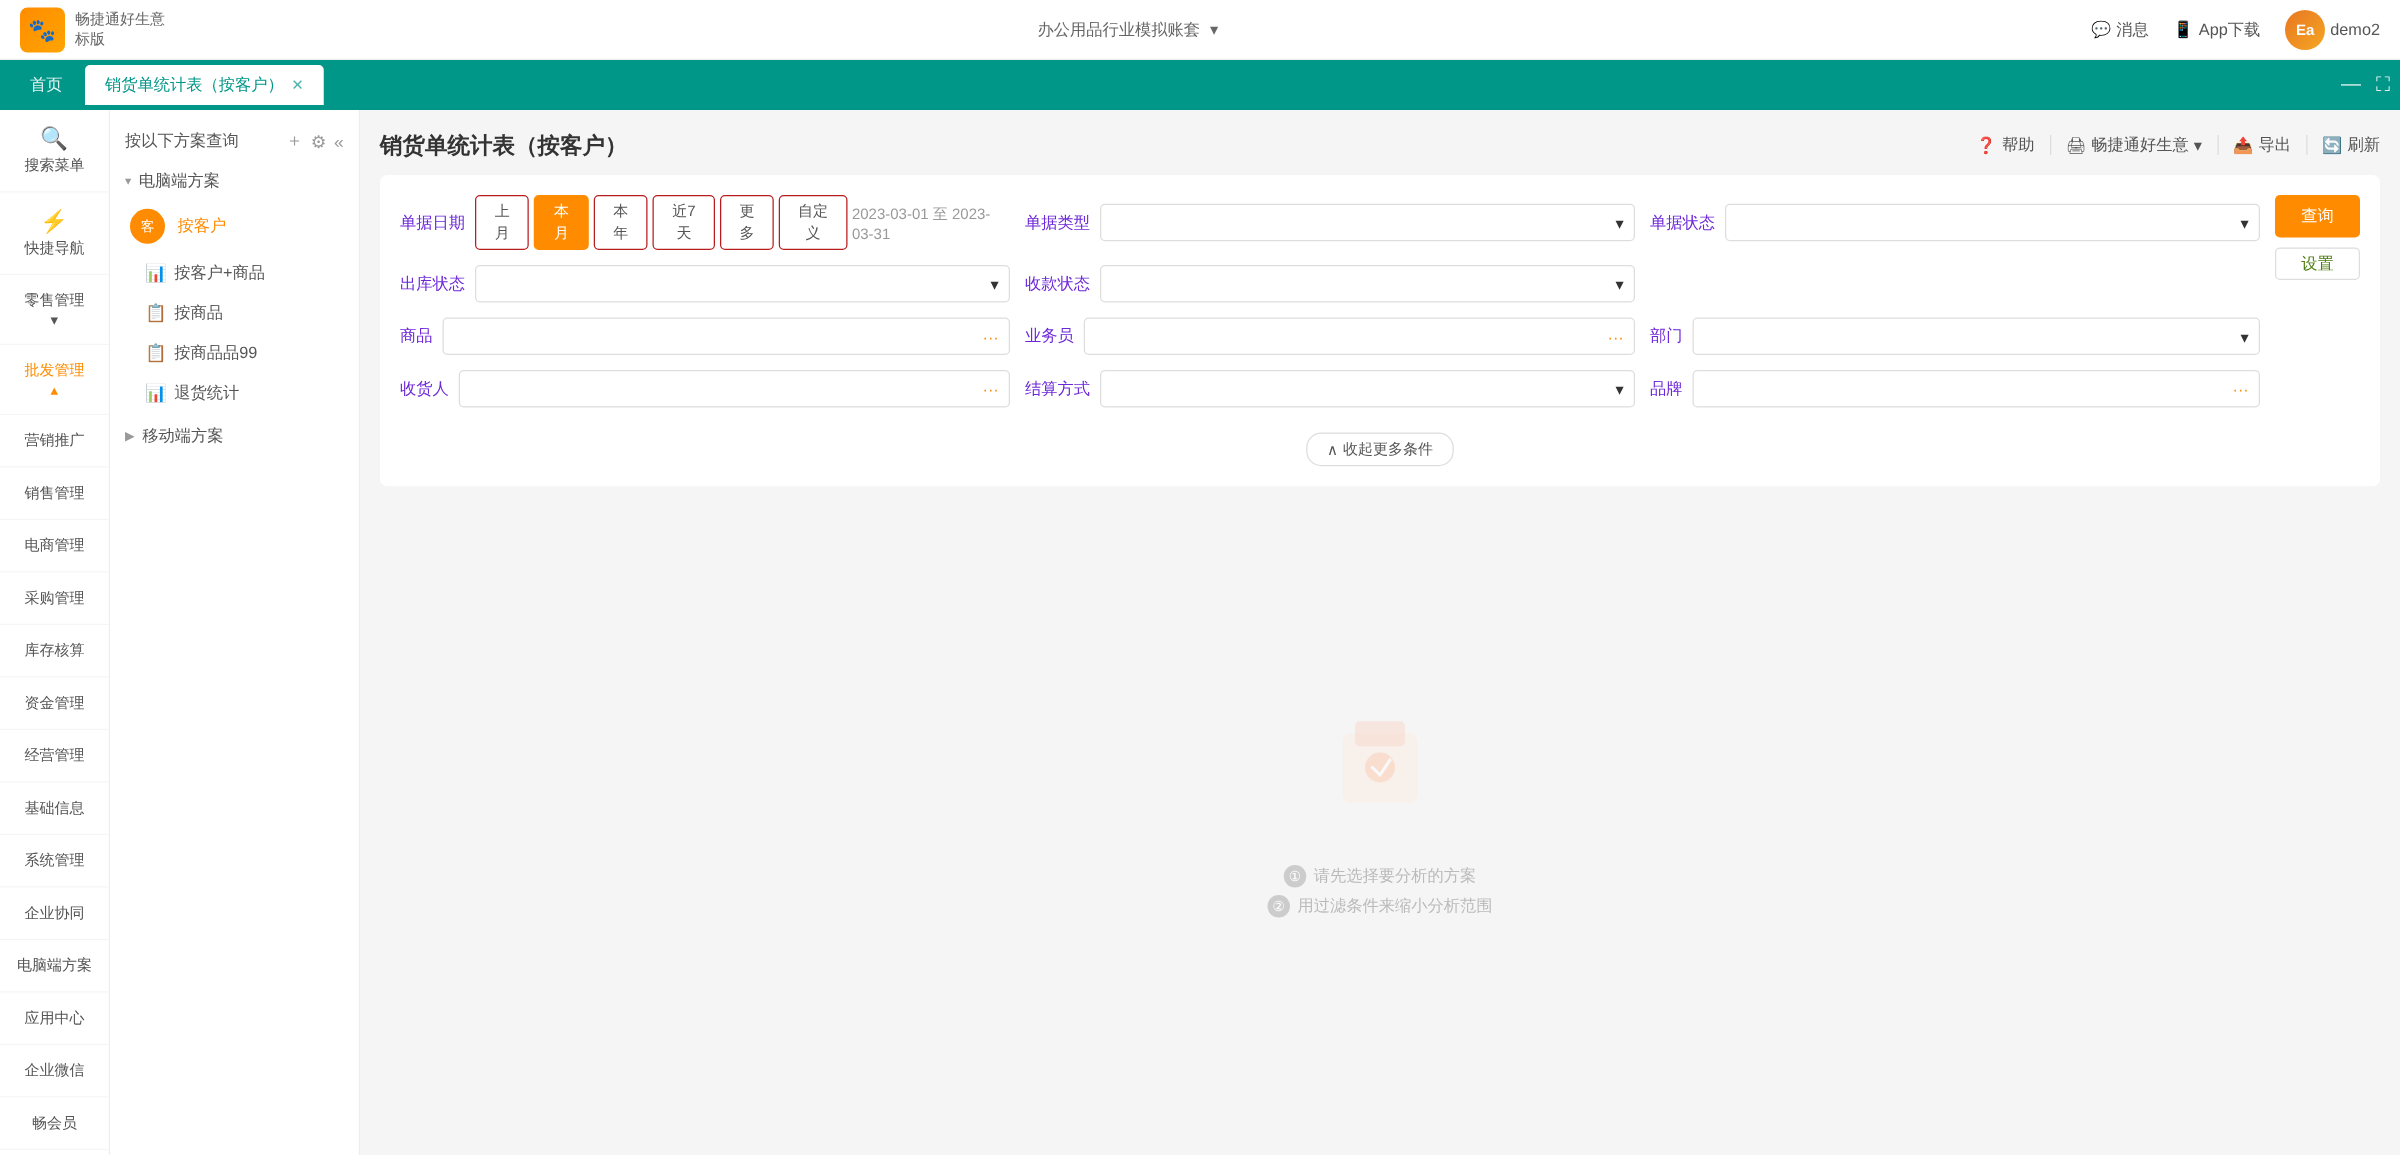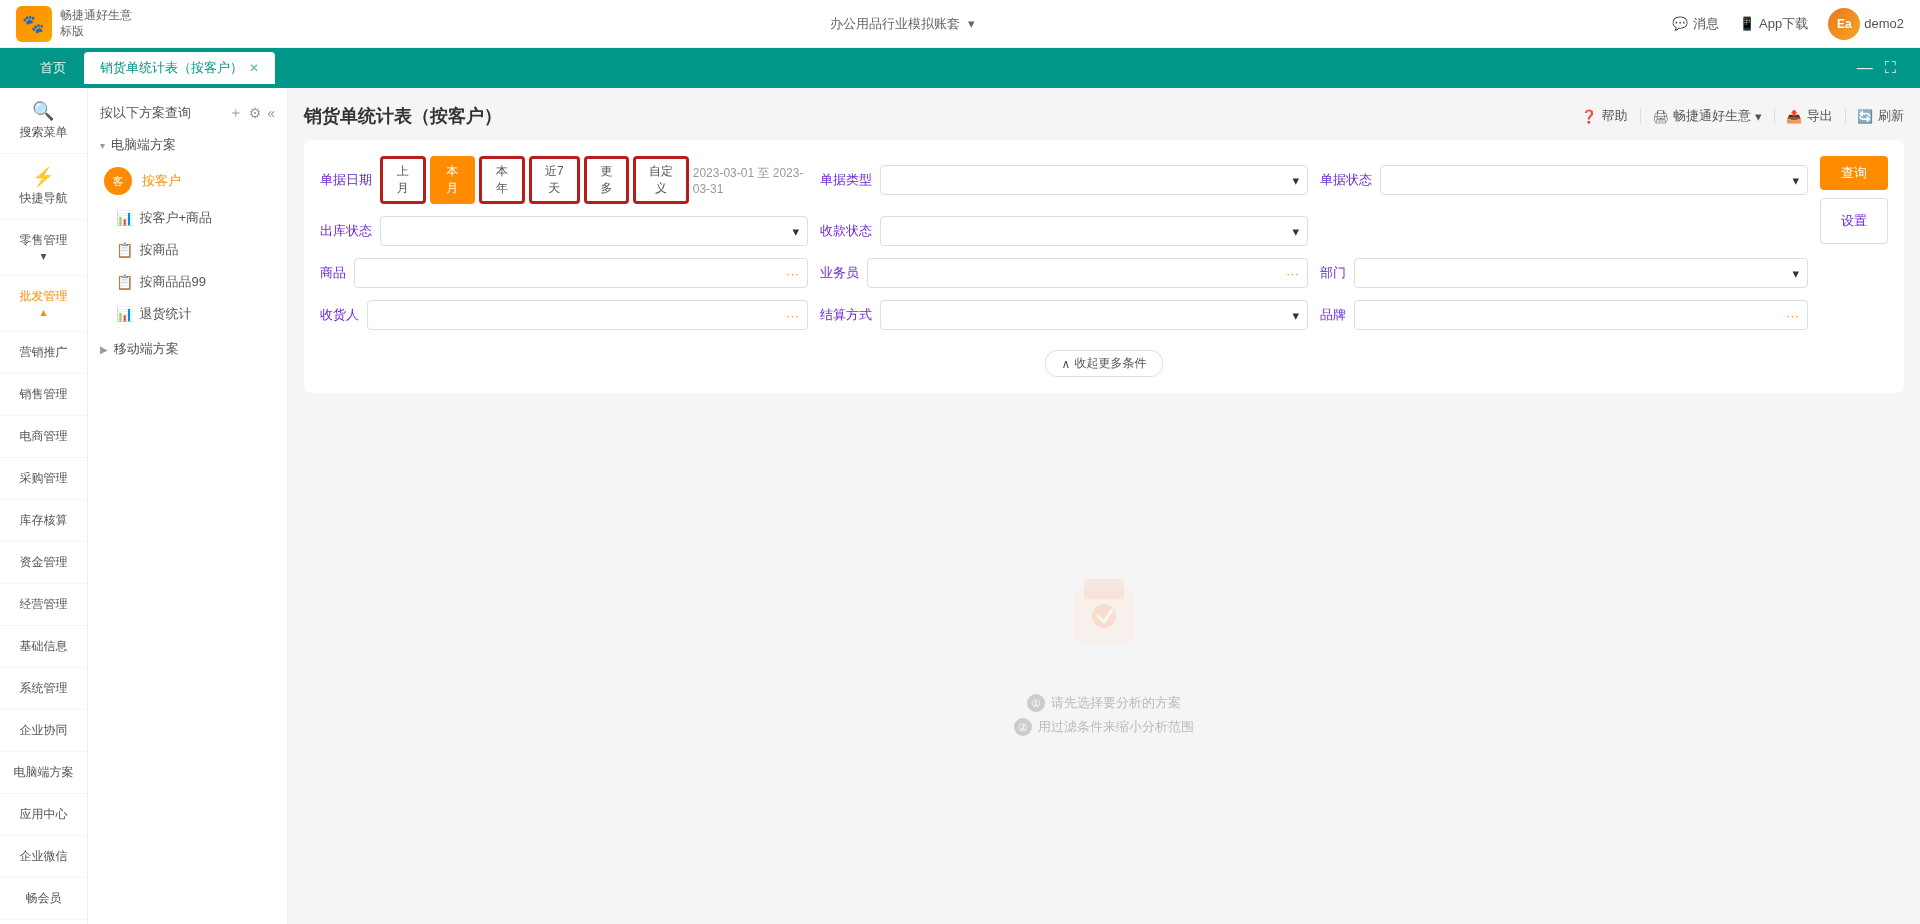--- a/index.html
+++ b/index.html
@@ -69,21 +69,21 @@
       font-size: 12px;
       font-weight: bold;
     }
 
     
     .tab-bar {
       height: 40px;
       background: #009688;
       display: flex;
       align-items: center;
-      padding: 0 24px;
+      padding: 0 8px;
       flex-shrink: 0;
     }
     .tab {
       height: 32px;
       padding: 0 16px;
       display: flex;
       align-items: center;
       gap: 6px;
       cursor: pointer;
       border-radius: 4px 4px 0 0;
@@ -242,21 +242,21 @@
     .page-action-btn {
       display: flex;
       align-items: center;
       gap: 4px;
       font-size: 13px;
       color: #555;
       cursor: pointer;
     }
     .date-btn {
       padding: 4px 10px;
-      border: 3px solid #b91c1c;
+      border: 1px solid #b91c1c;
       border-radius: 4px;
       font-size: 12px;
       color: #555;
       cursor: pointer;
       background: #fff;
     }
     .date-btn.active {
       background: #ff8c00;
       border-color: #ff8c00;
       color: #fff;
@@ -289,24 +289,24 @@
       color: #fff;
       border: none;
       border-radius: 4px;
       padding: 8px 20px;
       font-size: 13px;
       cursor: pointer;
       white-space: nowrap;
     }
     .btn-settings {
       background: #fff;
-      color: #6d28d9;
+      color: #4d7c0f;
       border: 1px solid #ddd;
       border-radius: 4px;
-      padding: 13px 20px;
+      padding: 3px 20px;
       font-size: 13px;
       cursor: pointer;
       white-space: nowrap;
     }
 
     
     .empty-state {
       flex: 1;
       display: flex;
       flex-direction: column;

